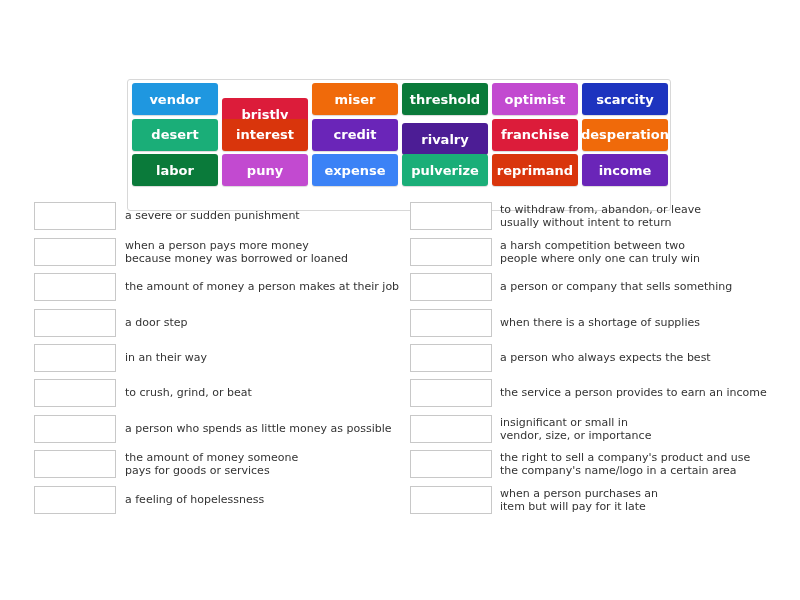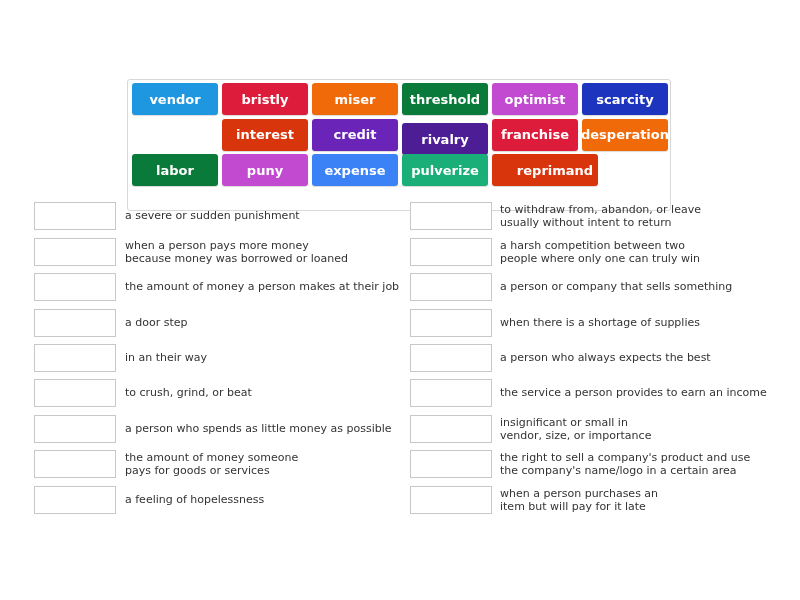--- a/index.html
+++ b/index.html
@@ -13,35 +13,37 @@
           font-family:"DejaVu Sans", sans-serif; }
   .box { position:absolute; width:80px; height:26px; border:1px solid #c8c8c8; background:#fff; }
   .def { position:absolute; font-size:11px; color:#333; line-height:13px; white-space:pre-line;
          font-family:"DejaVu Sans", sans-serif; }
 </style>
 </head>
 <body>
 
 <div class="tray" id="tray">
     <div class="tile" style="left: 4px; top: 3px; background: rgb(31, 151, 224);">vendor</div>
-    <div class="tile" style="left: 94px; top: 3px; background: rgb(220, 28, 58);">bristly</div>
+    <div class="tile" style="left: 94px; top: 18px; background: rgb(220, 28, 58);">bristly</div>
     <div class="tile" style="left: 184px; top: 3px; background: rgb(240, 106, 10);">miser</div>
     <div class="tile" style="left: 274px; top: 3px; background: rgb(10, 122, 58);">threshold</div>
     <div class="tile" style="left: 364px; top: 3px; background: rgb(194, 74, 208);">optimist</div>
     <div class="tile" style="left: 454px; top: 3px; background: rgb(29, 52, 191);">scarcity</div>
+    <div class="tile" style="left: 4px; top: 38.5px; background: rgb(26, 174, 120);">desert</div>
     <div class="tile" style="left: 94px; top: 38.5px; background: rgb(217, 53, 12);">interest</div>
     <div class="tile" style="left: 184px; top: 38.5px; background: rgb(106, 37, 184);">credit</div>
     <div class="tile" style="left: 274px; top: 43px; background: #4c1d95;">rivalry</div>
     <div class="tile" style="left: 364px; top: 38.5px; background: rgb(220, 28, 58);">franchise</div>
     <div class="tile" style="left: 454px; top: 38.5px; background: rgb(240, 106, 10);">desperation</div>
     <div class="tile" style="left: 4px; top: 74px; background: rgb(10, 122, 58);">labor</div>
     <div class="tile" style="left: 94px; top: 74px; background: rgb(194, 74, 208);">puny</div>
     <div class="tile" style="left: 184px; top: 74px; background: #3b82f6;">expense</div>
     <div class="tile" style="left: 274px; top: 74px; background: rgb(26, 174, 120);">pulverize</div>
-    <div class="tile" style="left: 364px; top: 74px; background: rgb(217, 53, 12); padding-left: 20px;">reprimand</div>
+    <div class="tile" style="left: 364px; top: 74px; background: rgb(217, 53, 12);">reprimand</div>
+    <div class="tile" style="left: 454px; top: 74px; background: rgb(106, 37, 184);">income</div>
   </div>
 <div id="rows">
     <div class="box" style="left: 34px; top: 202px;"></div>
     <div class="def" style="left: 125px; top: 209px;">a severe or sudden punishment</div>
     <div class="box" style="left: 34px; top: 238px;"></div>
     <div class="def" style="left: 125px; top: 239px;">when a person pays more money
 because money was borrowed or loaned</div>
     <div class="box" style="left: 34px; top: 273px;"></div>
     <div class="def" style="left: 125px; top: 280px;">the amount of money a person makes at their job</div>
     <div class="box" style="left: 34px; top: 309px;"></div>

